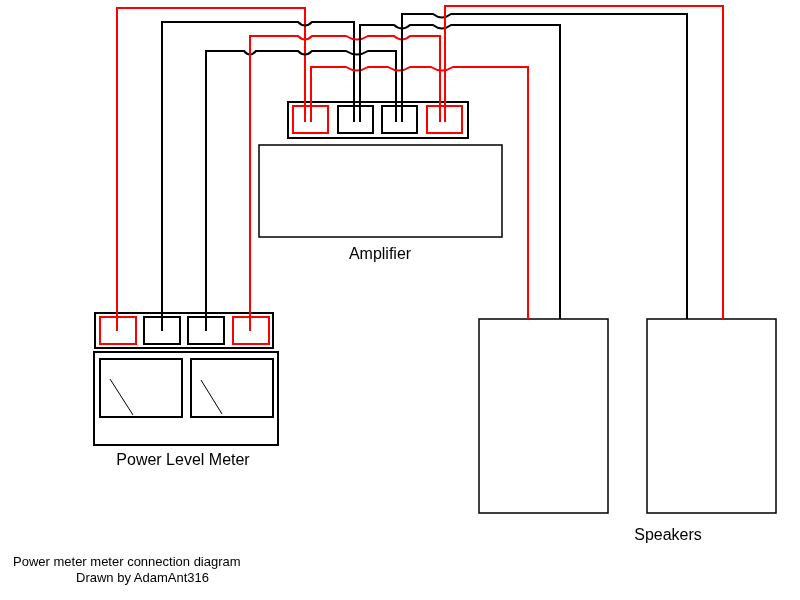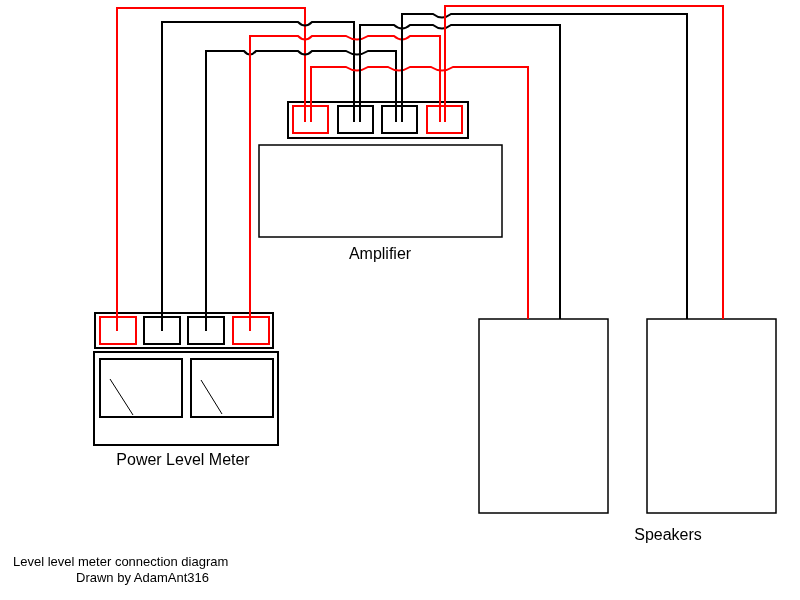--- a/index.html
+++ b/index.html
@@ -39,15 +39,15 @@
       <path d="M402 122 L402 14 L433 14 Q442 21 451 14 L687 14 L687 319" fill="none" stroke="#000000" stroke-width="2"></path>
       <path d="M445 122 L445 6 L723 6 L723 319" fill="none" stroke="#ff0000" stroke-width="2"></path>
       <line x1="110" y1="379" x2="133" y2="415" stroke="#000000" stroke-width="1"></line>
       <line x1="201" y1="380" x2="222" y2="414" stroke="#000000" stroke-width="1"></line>
     </svg>
 
   <div class="lbl" style="left:380px;top:245px;">Amplifier</div>
   <div class="lbl" style="left:183px;top:451px;">Power Level Meter</div>
   <div class="lbl" style="left:628px;top:526px;margin-left:40px;">Speakers</div>
 
-  <div class="cap" style="left:13px;top:554px;">Level level meter connection diagram</div>
+  <div class="cap" style="left:13px;top:554px;">Power meter meter connection diagram</div>
   <div class="cap" style="left:48px;top:570px;margin-left:28px;">Drawn by AdamAnt316</div>
 </div>
 
 </body></html>

